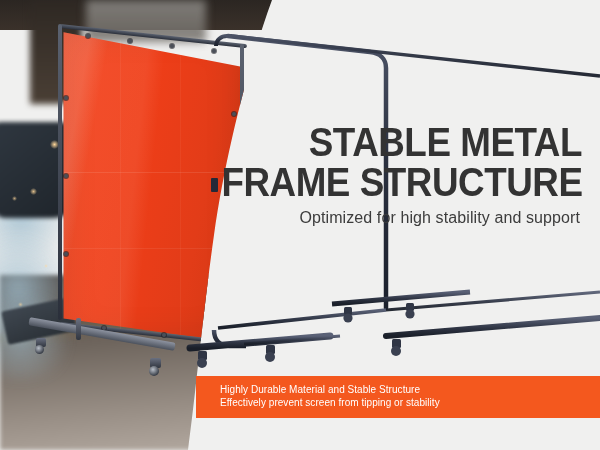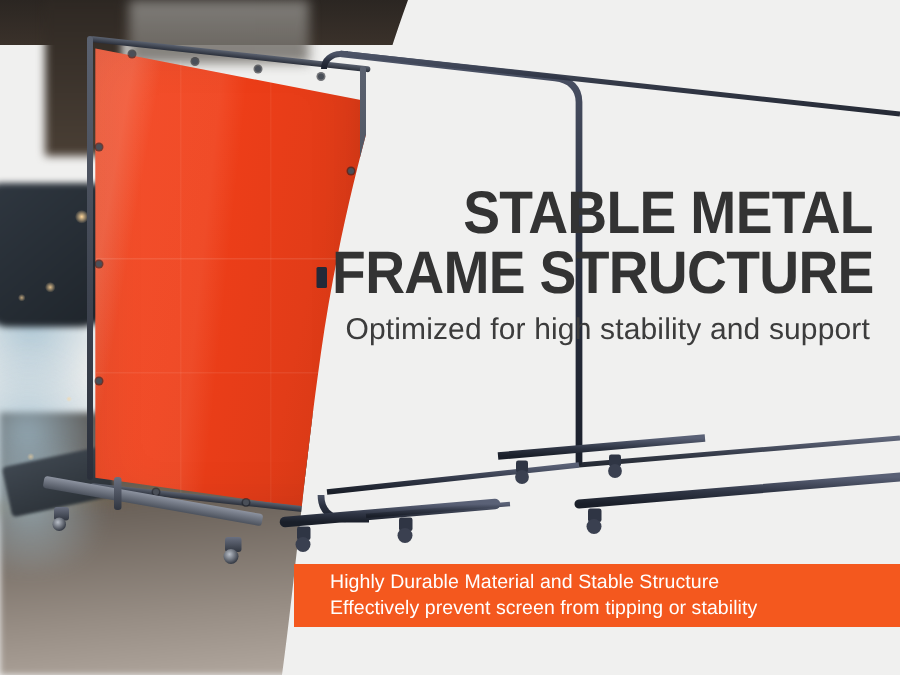--- a/index.html
+++ b/index.html
@@ -198,41 +198,41 @@
     position: absolute;
     right: 0; top: 164px;
     font-size: 40px;
     transform: scaleX(.92);
     transform-origin: right center;
     white-space: nowrap;
   }
   .subtitle {
     position: absolute;
     right: 20px; top: 209px;
-    font-size: 20px;
+    font-size: 16px;
     color: #3c3c3c;
     letter-spacing: .1px;
     white-space: nowrap;
   }
 
   
   .feature-banner {
     position: absolute;
     left: 196px; top: 376px;
     width: 404px; height: 42px;
     background: #f4581e;
     color: #ffffff;
     display: flex;
     flex-direction: column;
     justify-content: center;
     padding-left: 24px;
     box-sizing: border-box;
   }
   .feature-banner .fl {
-    font-size: 13px;
+    font-size: 10px;
     line-height: 1.28;
     letter-spacing: .05px;
     white-space: nowrap;
   }
 </style>
 </head>
 <body>
 
 <div id="banner">
 

